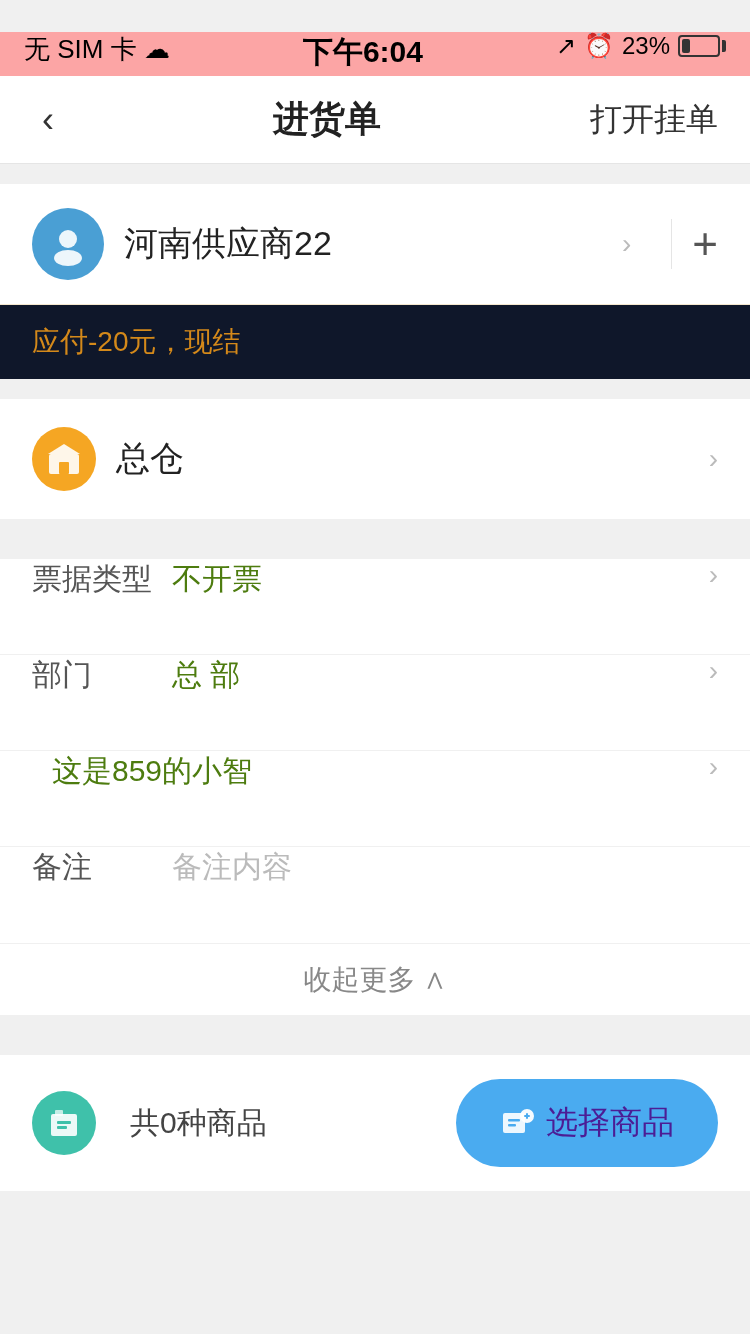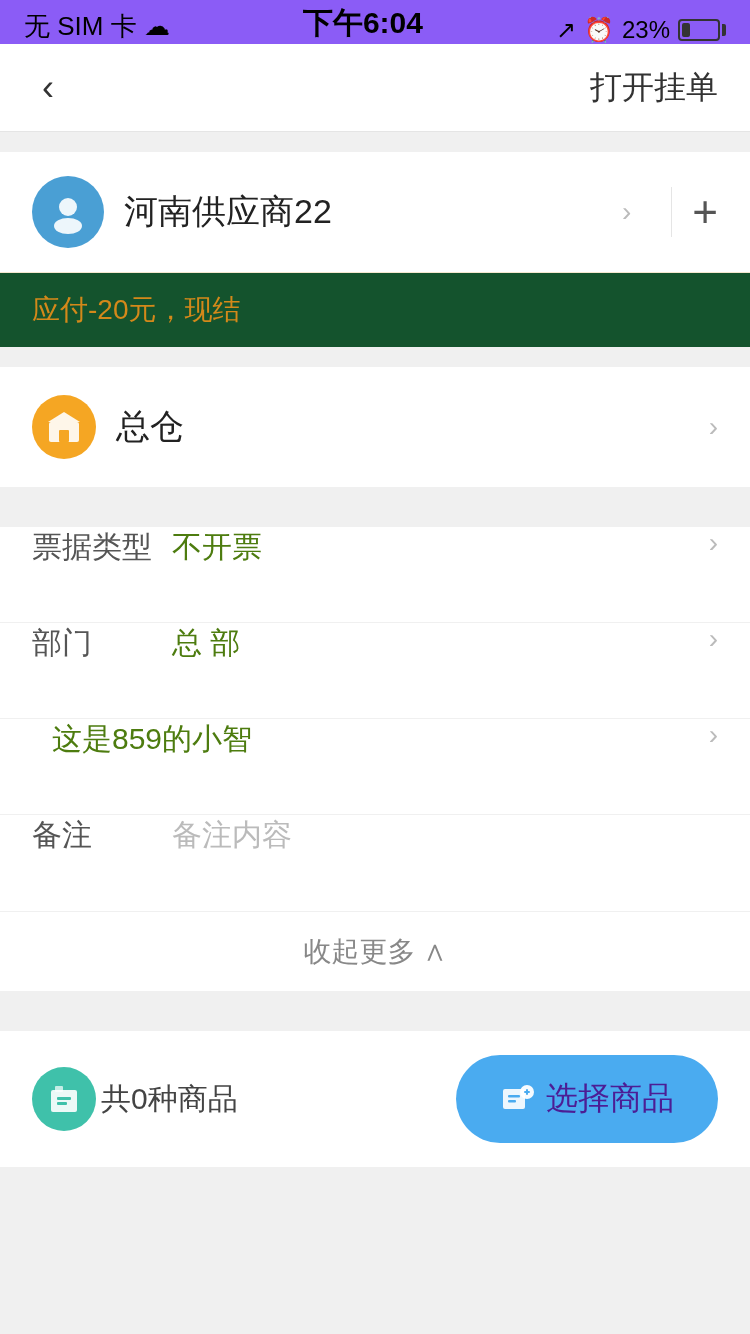--- a/index.html
+++ b/index.html
@@ -8,27 +8,28 @@
       width: 750px;
       min-height: 1334px;
       background: #f0f0f0;
       font-family: -apple-system, "PingFang SC", "Helvetica Neue", Arial, sans-serif;
       font-size: 32px;
     }
 
     
     .status-bar {
       height: 44px;
-      background: #8b5cf6;
-      display: flex;
-      align-items: flex-end;
+      background: #fca5a5;
+      display: flex;
+      align-items: flex-start;
       justify-content: space-between;
       padding: 0 24px;
       font-size: 28px;
       font-weight: 500;
+      margin-top: 32px;
     }
     .status-left { display: flex; align-items: center; gap: 10px; font-size: 26px; }
     .status-center { font-size: 30px; font-weight: 600; }
     .status-right { display: flex; align-items: center; gap: 8px; font-size: 24px; }
     .battery-icon {
       display: inline-flex; align-items: center; gap: 2px;
     }
     .battery-body {
       width: 42px; height: 22px; border: 2px solid #333; border-radius: 4px;
       position: relative; display: flex; align-items: center; padding: 2px;
@@ -93,21 +94,21 @@
     }
     .supplier-add {
       font-size: 44px; color: #555; cursor: pointer;
     }
     .vertical-divider {
       width: 1px; height: 50px; background: #e5e5e5;
     }
 
     
     .notice-banner {
-      background: #14532d;
+      background: #0f172a;
       padding: 18px 32px;
       font-size: 28px;
       color: #d4891a;
       border-top: 1px solid #f5e8cf;
     }
 
     
     .warehouse-row {
       display: flex;
       align-items: center;
@@ -145,35 +146,35 @@
     .form-value {
       flex: 1; font-size: 30px; color: #4d7c0f; margin-left: 20px;
     }
     .form-placeholder {
       flex: 1; font-size: 30px; color: #bbb; margin-left: 20px;
     }
 
     
     .collapse-row {
       background: #fff;
-      height: 80px;
+      height: 72px;
       display: flex; align-items: center; justify-content: center;
       border-top: 1px solid #f0f0f0;
       font-size: 28px; color: #888;
       cursor: pointer;
     }
 
     
     .bottom-bar {
       background: #fff;
       display: flex;
       align-items: center;
       padding: 24px 32px;
       margin-top: 20px;
-      gap: 5px;
+      gap: 34px;
     }
     .product-icon {
       width: 64px; height: 64px; border-radius: 50%; background: #3fc1aa;
       display: flex; align-items: center; justify-content: center; flex-shrink: 0;
     }
     .product-count {
       flex: 1; font-size: 30px; color: #444;
     }
     .select-btn {
       background: #4aabf0;
@@ -209,20 +210,21 @@
       <div class="battery-body">
         <div class="battery-fill"></div>
       </div>
       <div class="battery-tip"></div>
     </div>
   </div>
 </div>
 
 <div class="nav-bar">
   <div class="nav-back">‹</div>
+  <div class="nav-title">进货单</div>
   <div class="nav-action">打开挂单</div>
 </div>
 
 <div class="section-divider"></div>
 
 <div class="card-section">
   <div class="supplier-row">
     <div class="supplier-avatar">
       <svg viewBox="0 0 44 44" fill="none" xmlns="http://www.w3.org/2000/svg">
         <circle cx="22" cy="17" r="9" fill="white" opacity="0.9"></circle>

